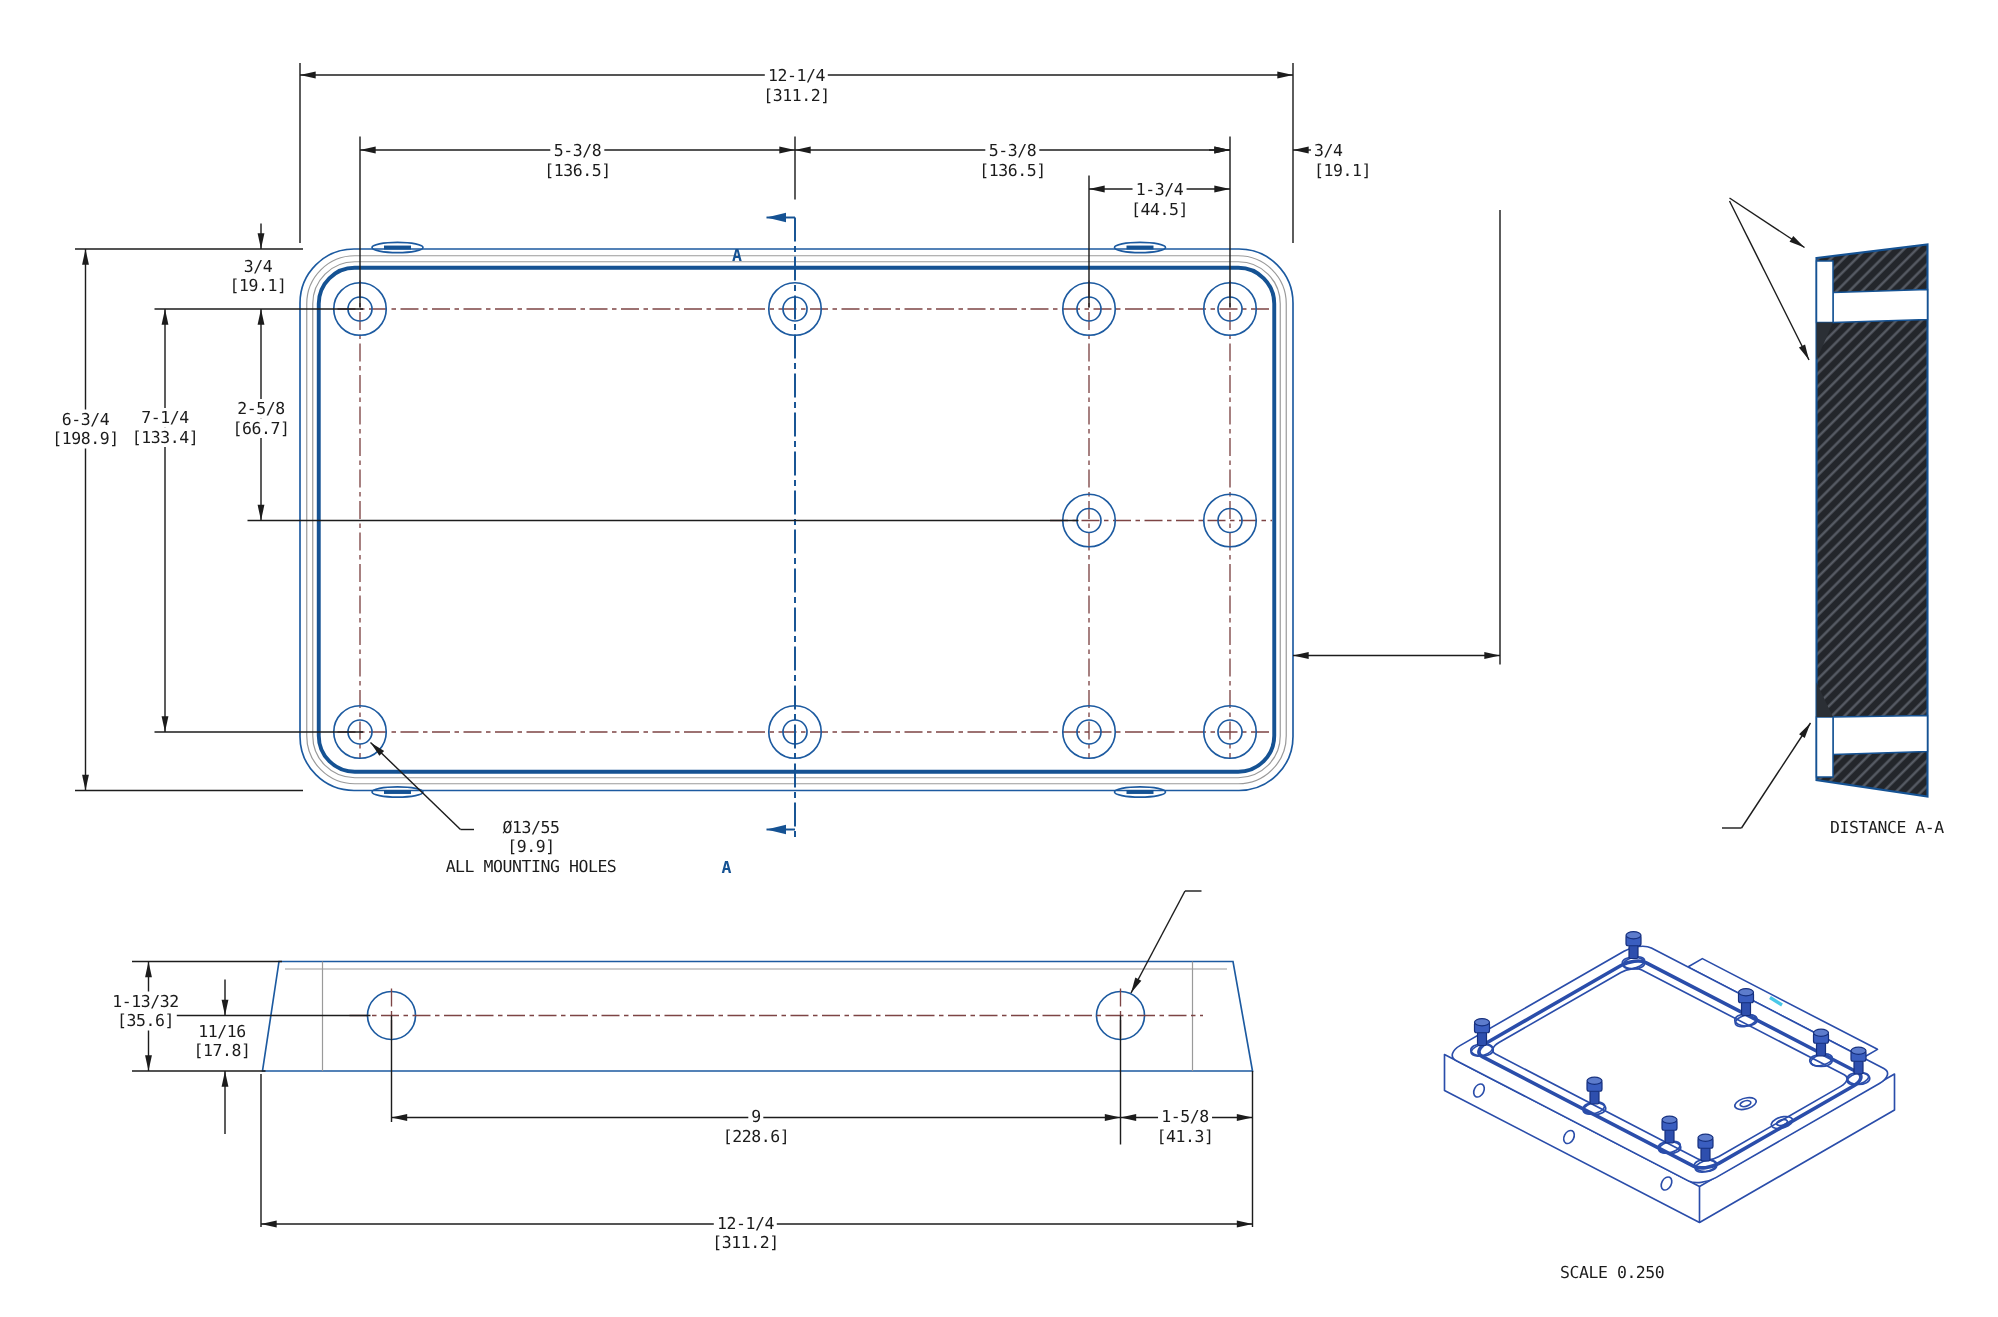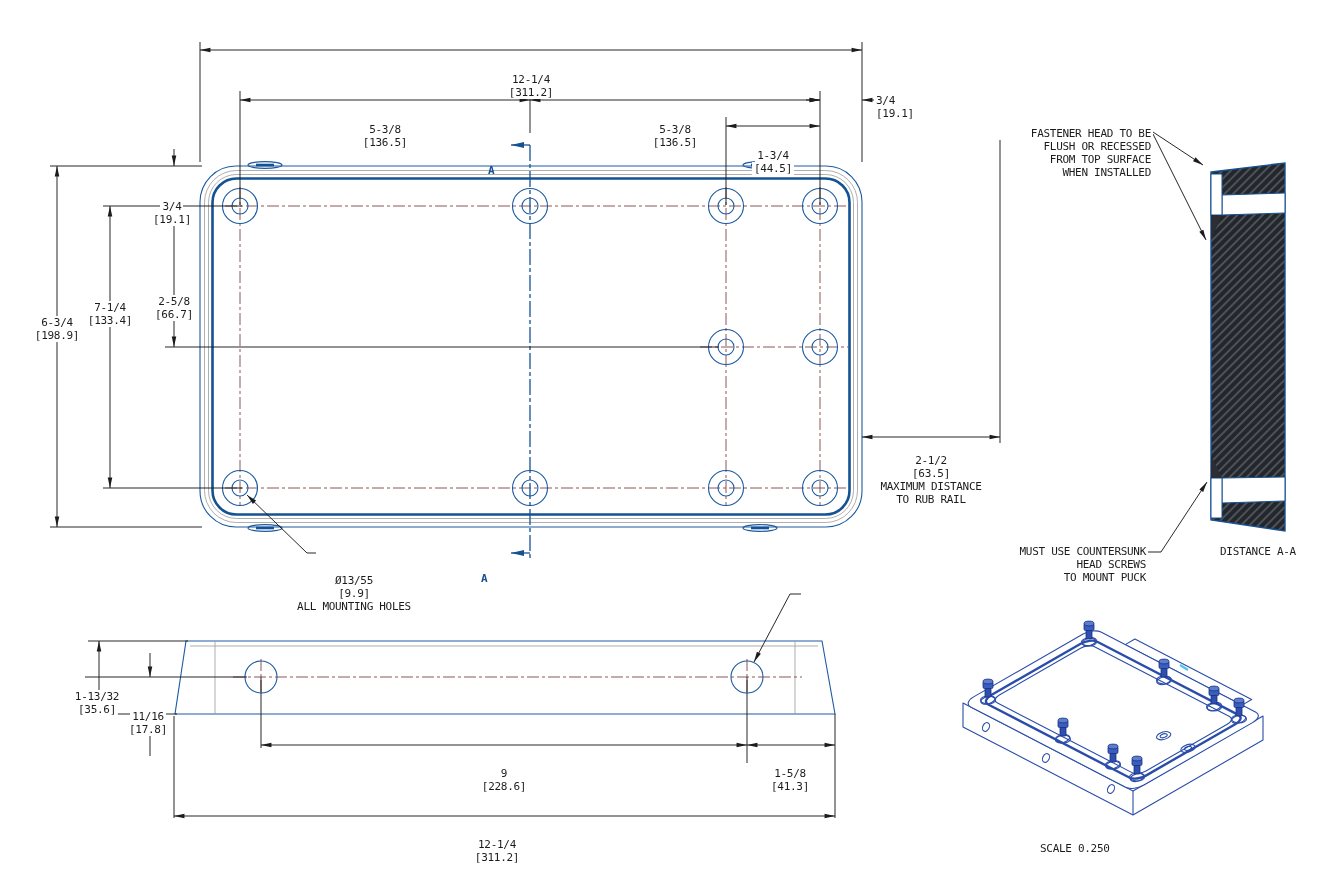--- a/index.html
+++ b/index.html
@@ -1,21 +1,21 @@
 <!DOCTYPE html>
 <html><head>
 <meta charset="utf-8">
 <style>
   html,body{margin:0;padding:0;background:#fff;}
   #stage{position:relative;width:1332px;height:878px;background:#fff;overflow:hidden;
          font-family:"DejaVu Sans Mono","Liberation Mono",monospace;}
   #linework{position:absolute;left:0;top:0;z-index:1;}
   .lbl{position:absolute;font:11px/13px "DejaVu Sans Mono","Liberation Mono",monospace;
        color:#1c1c1c;white-space:pre;z-index:2;letter-spacing:-0.3px;}
-  .c{transform:translateX(-50%);display:flex;flex-direction:column;align-items:center;text-align:center;margin-top:29px;}
+  .c{transform:translateX(-50%);display:flex;flex-direction:column;align-items:center;text-align:center;}
   .l{display:flex;flex-direction:column;align-items:flex-start;text-align:left;}
   .r{display:flex;flex-direction:column;align-items:flex-end;text-align:right;}
   .lbl span{background:#fff;padding:0 2px;display:block;}
   .blue{color:#155293;font-weight:bold;}
   
   .b{stroke:#1c5aa0;stroke-width:1.1;fill:none;}
   .tb1{stroke:#155293;stroke-width:1.3;fill:none;}
   .tb2{stroke:#155293;stroke-width:2.6;fill:none;}
   .tbd{stroke:#155293;stroke-width:1.3;fill:none;stroke-dasharray:16 3 4 3;}
   .g{stroke:#9a9a9a;stroke-width:0.8;fill:none;}
@@ -224,57 +224,40 @@
 </div>
 <div class="lbl l" style="left:874px;top:94px">
   <span>3/4</span><span>[19.1]</span>
 </div>
 <div class="lbl c" style="left:773px;top:120px">
   <span>1-3/4</span><span>[44.5]</span>
 </div>
 <div class="lbl c" style="left:172px;top:171px">
   <span>3/4</span><span>[19.1]</span>
 </div>
-<div class="lbl c" style="left:57px;top:287px">
+<div class="lbl c" style="left:57px;top:273px">
   <span>6-3/4</span><span>[198.9]</span>
 </div>
 <div class="lbl c" style="left:110px;top:272px">
   <span>7-1/4</span><span>[133.4]</span>
 </div>
 <div class="lbl c" style="left:174px;top:266px">
   <span>2-5/8</span><span>[66.7]</span>
 </div>
 <div class="lbl c" style="left:354px;top:545px">
   <span>Ø13/55</span>
   <span>[9.9]</span>
   <span>ALL MOUNTING HOLES</span>
 </div>
-<div class="lbl c" style="left:931px;top:425px">
-  <span>2-1/2</span>
-  <span>[63.5]</span>
-  <span>MAXIMUM DISTANCE</span>
-  <span>TO RUB RAIL</span>
-</div>
 <div class="lbl blue" style="left:486px;top:138px">
   <span style="background:transparent">A</span>
 </div>
 <div class="lbl blue" style="left:479px;top:546px">
   <span style="background:transparent">A</span>
 </div>
-<div class="lbl r" style="right:179px;top:127px">
-  <span>FASTENER HEAD TO BE</span>
-  <span>FLUSH OR RECESSED</span>
-  <span>FROM TOP SURFACE</span>
-  <span>WHEN INSTALLED</span>
-</div>
-<div class="lbl r" style="right:184px;top:545px">
-  <span>MUST USE COUNTERSUNK</span>
-  <span>HEAD SCREWS</span>
-  <span>TO MOUNT PUCK</span>
-</div>
 <div class="lbl l" style="left:1218px;top:545px">
   <span>DISTANCE A-A</span>
 </div>
 <div class="lbl c" style="left:97px;top:661px">
   <span>1-13/32</span><span>[35.6]</span>
 </div>
 <div class="lbl c" style="left:148px;top:681px">
   <span>11/16</span><span>[17.8]</span>
 </div>
 <div class="lbl c" style="left:504px;top:738px">

